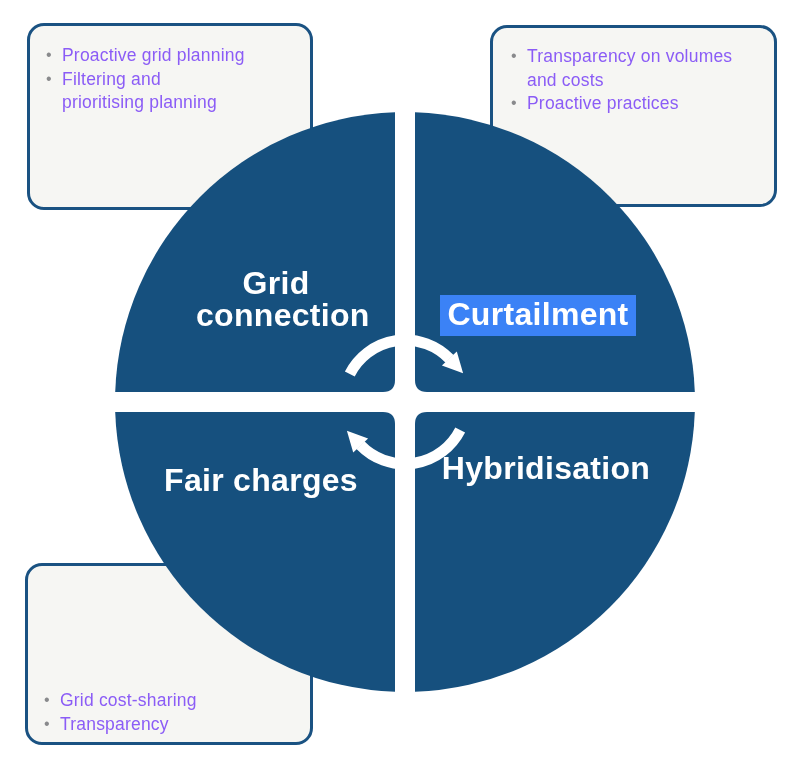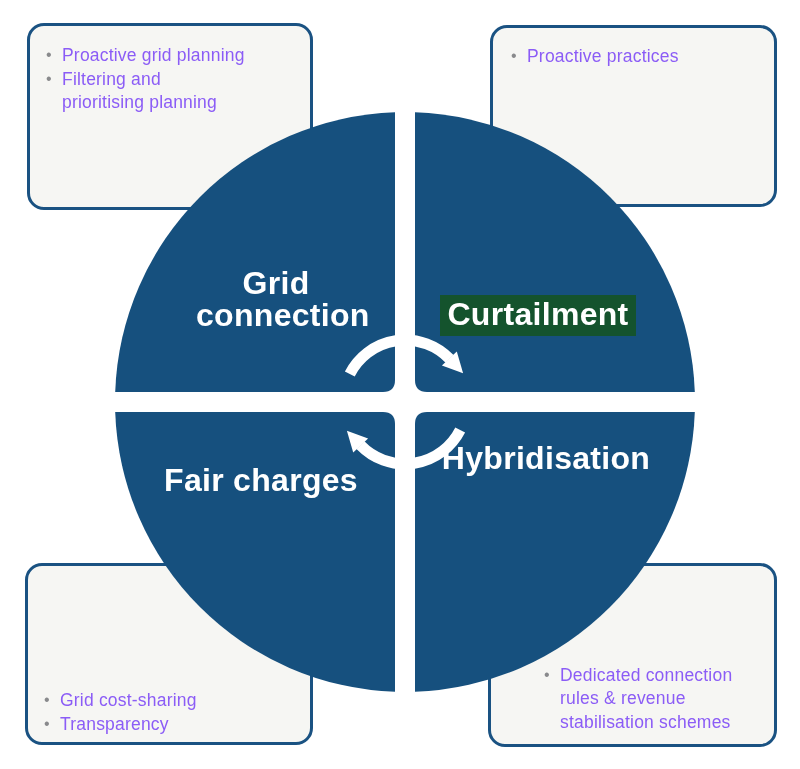--- a/index.html
+++ b/index.html
@@ -64,61 +64,56 @@
     color: #ffffff;
     font-weight: bold;
     font-size: 32px;
     line-height: 32px;
     letter-spacing: 0.3px;
     text-align: center;
   }
   .q-label.grid-connection { left: 196px; top: 267px; width: 160px; }
   .q-label.curtailment     { left: 428px; top: 295px; width: 220px; }
   .q-label.grid-charges    { left: 151px; top: 464px; width: 220px; }
-  .q-label.hybridisation   { left: 436px; top: 442px; width: 220px; }
+  .q-label.hybridisation   { left: 436px; top: 452px; width: 220px; }
 
   .hl {
     display: inline-block;
-    background: #14532d;
+    background: #3b82f6;
     padding: 3px 7px 6px 7px;
   }
 </style>
 </head>
 <body>
 
 <div class="canvas">
 
   <div class="callout box-tl">
     <ul class="callout-list">
       <li>Proactive grid planning</li>
       <li>Filtering and
 prioritising planning</li>
     </ul>
   </div>
 
   <div class="callout box-tr">
     <ul class="callout-list">
+      <li>Transparency on volumes
+and costs</li>
       <li>Proactive practices</li>
     </ul>
   </div>
 
   <div class="callout box-bl">
     <ul class="callout-list">
       <li>Grid cost-sharing</li>
       <li>Transparency</li>
     </ul>
   </div>
 
-  <div class="callout box-br">
-    <ul class="callout-list">
-      <li>Dedicated connection
-rules &amp; revenue
-stabilisation schemes</li>
-    </ul>
-  </div>
 
   <svg class="quadrant-svg" viewBox="0 0 800 769" aria-hidden="true">
     <g fill="#16507e" stroke="none">
       <path d="M 395 112.2 A 290 290 0 0 0 115.2 392 L 383 392 Q 395 392 395 380 Z"></path>
       <path d="M 415 112.2 A 290 290 0 0 1 694.8 392 L 427 392 Q 415 392 415 380 Z"></path>
       <path d="M 115.2 412 A 290 290 0 0 0 395 691.8 L 395 424 Q 395 412 383 412 Z"></path>
       <path d="M 415 691.8 A 290 290 0 0 0 694.8 412 L 427 412 Q 415 412 415 424 Z"></path>
     </g>
     <g>
       <path d="M 349.8 373.9 A 62 62 0 0 1 449.6 358.9" fill="none" stroke="#ffffff" stroke-width="11" stroke-linecap="butt"></path>

